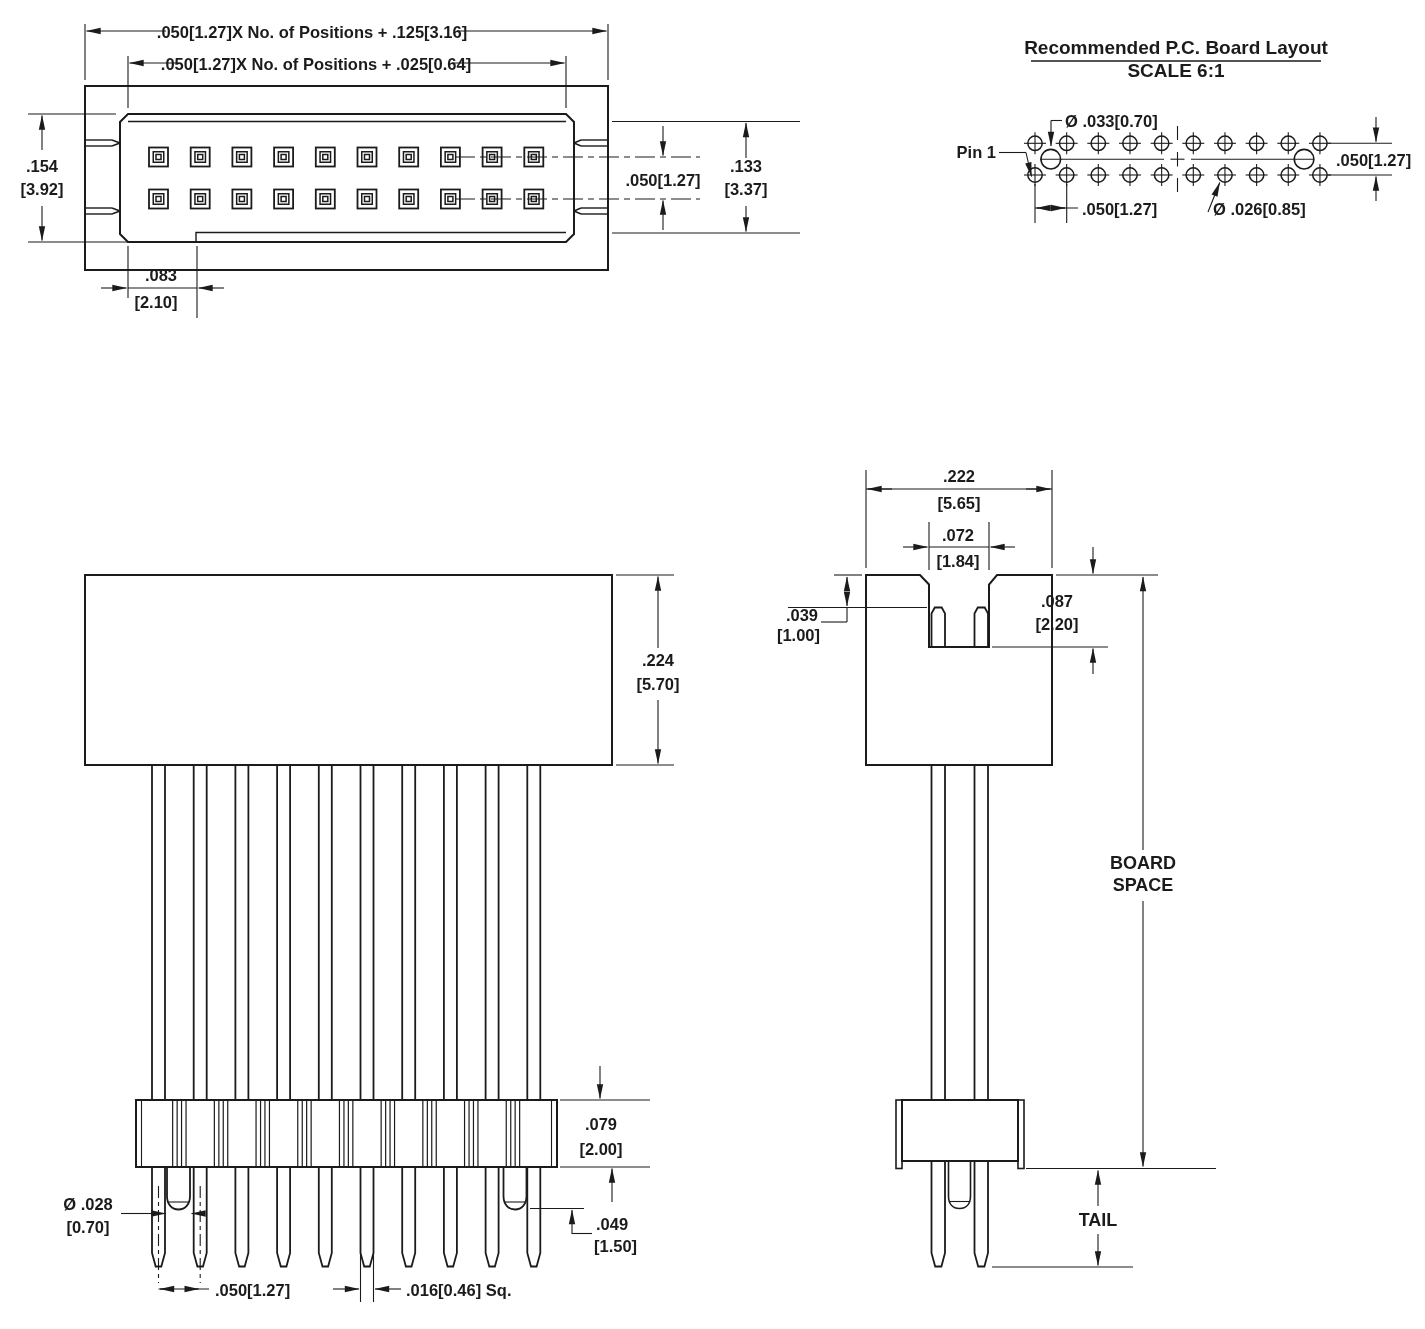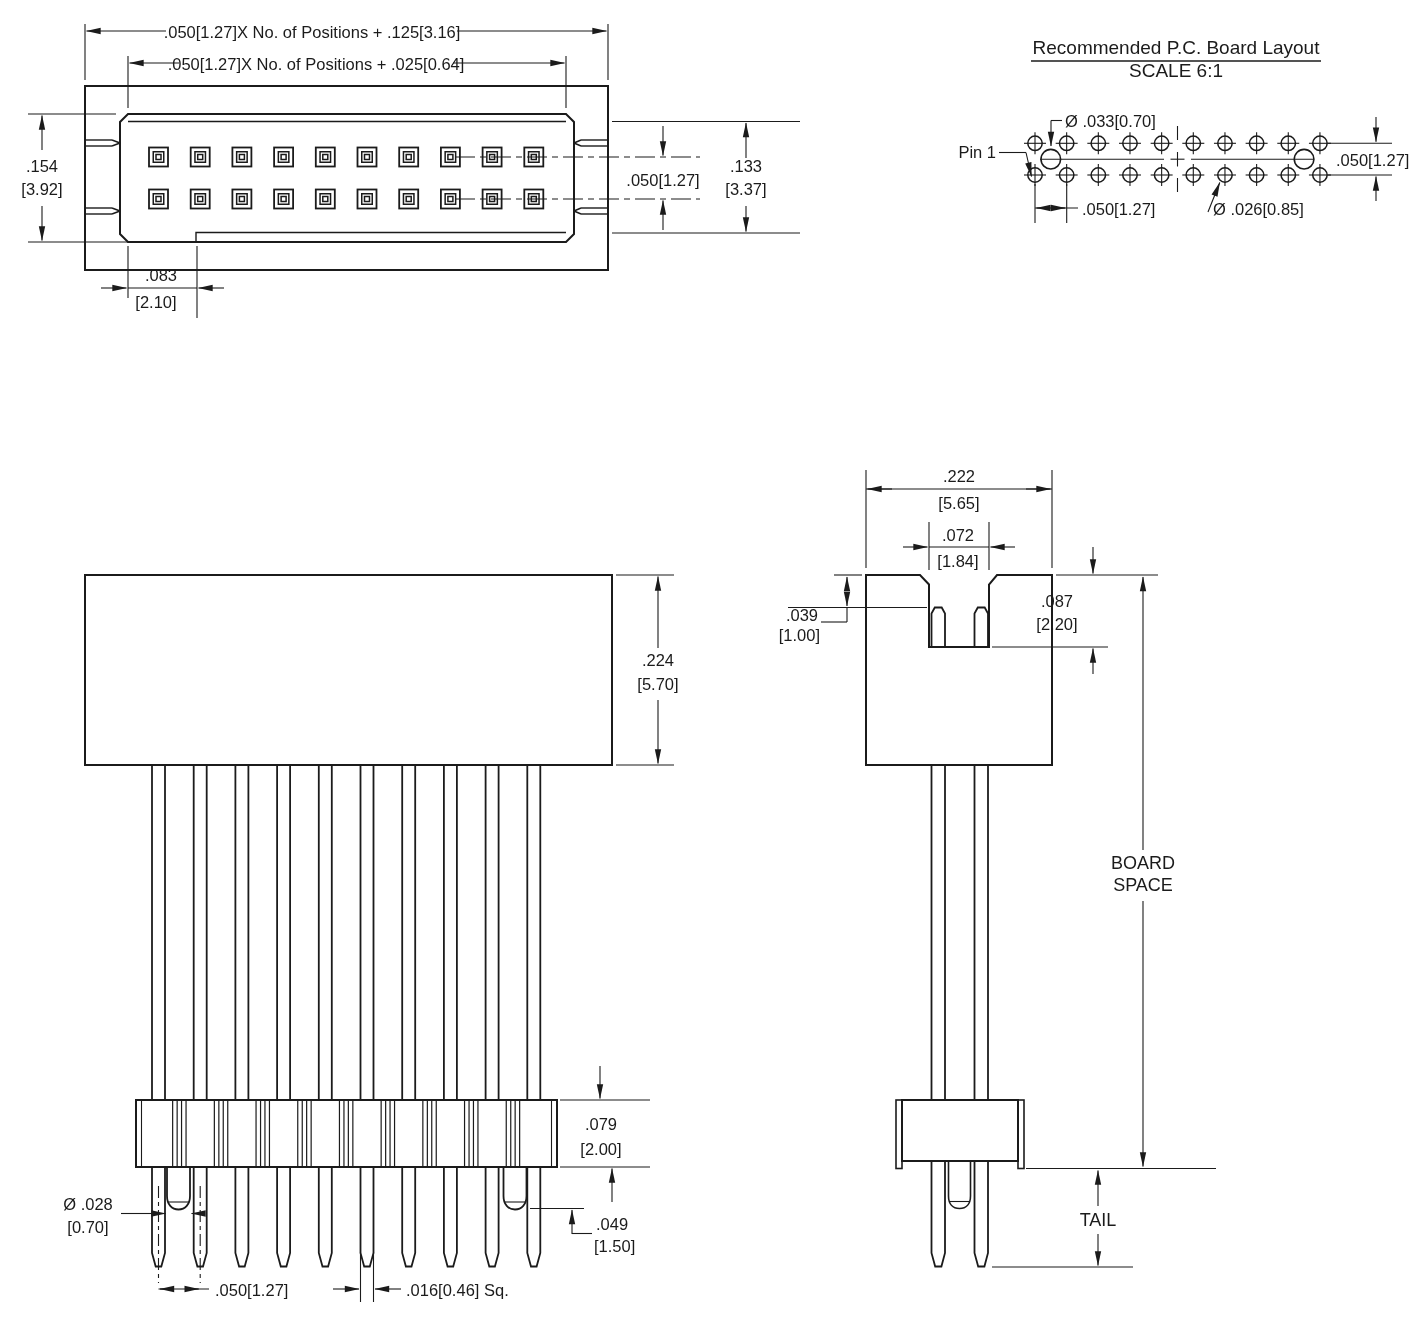--- a/index.html
+++ b/index.html
@@ -1,16 +1,16 @@
 <!DOCTYPE html>
 <html><head>
 <meta charset="utf-8">
 <style>
   html,body{margin:0;padding:0;background:#ffffff;}
-  .page{width:1425px;height:1329px;background:#fff;position:relative;overflow:hidden;}
+  .page{width:1425px;height:1329px;background:#fff;position:relative;overflow:hidden;font-weight:bold;}
   svg{display:block;}
   svg line, svg path, svg rect, svg circle, svg polyline{stroke:#1b1b1b;fill:none;stroke-linecap:butt;}
   .o2{stroke-width:2px;}
   .o18{stroke-width:1.8px;}
   .o16{stroke-width:1.6px;}
   .o14{stroke-width:1.4px;}
   .d{stroke-width:1.1px;}
   .cl{stroke-width:1.1px;stroke-dasharray:20 5 6 5;}
   .cl2{stroke-width:1.1px;stroke-dasharray:12 4 4 4;}
   svg text{fill:#1b1b1b;font-family:"Liberation Sans",sans-serif;font-size:16.5px;stroke:none;}

